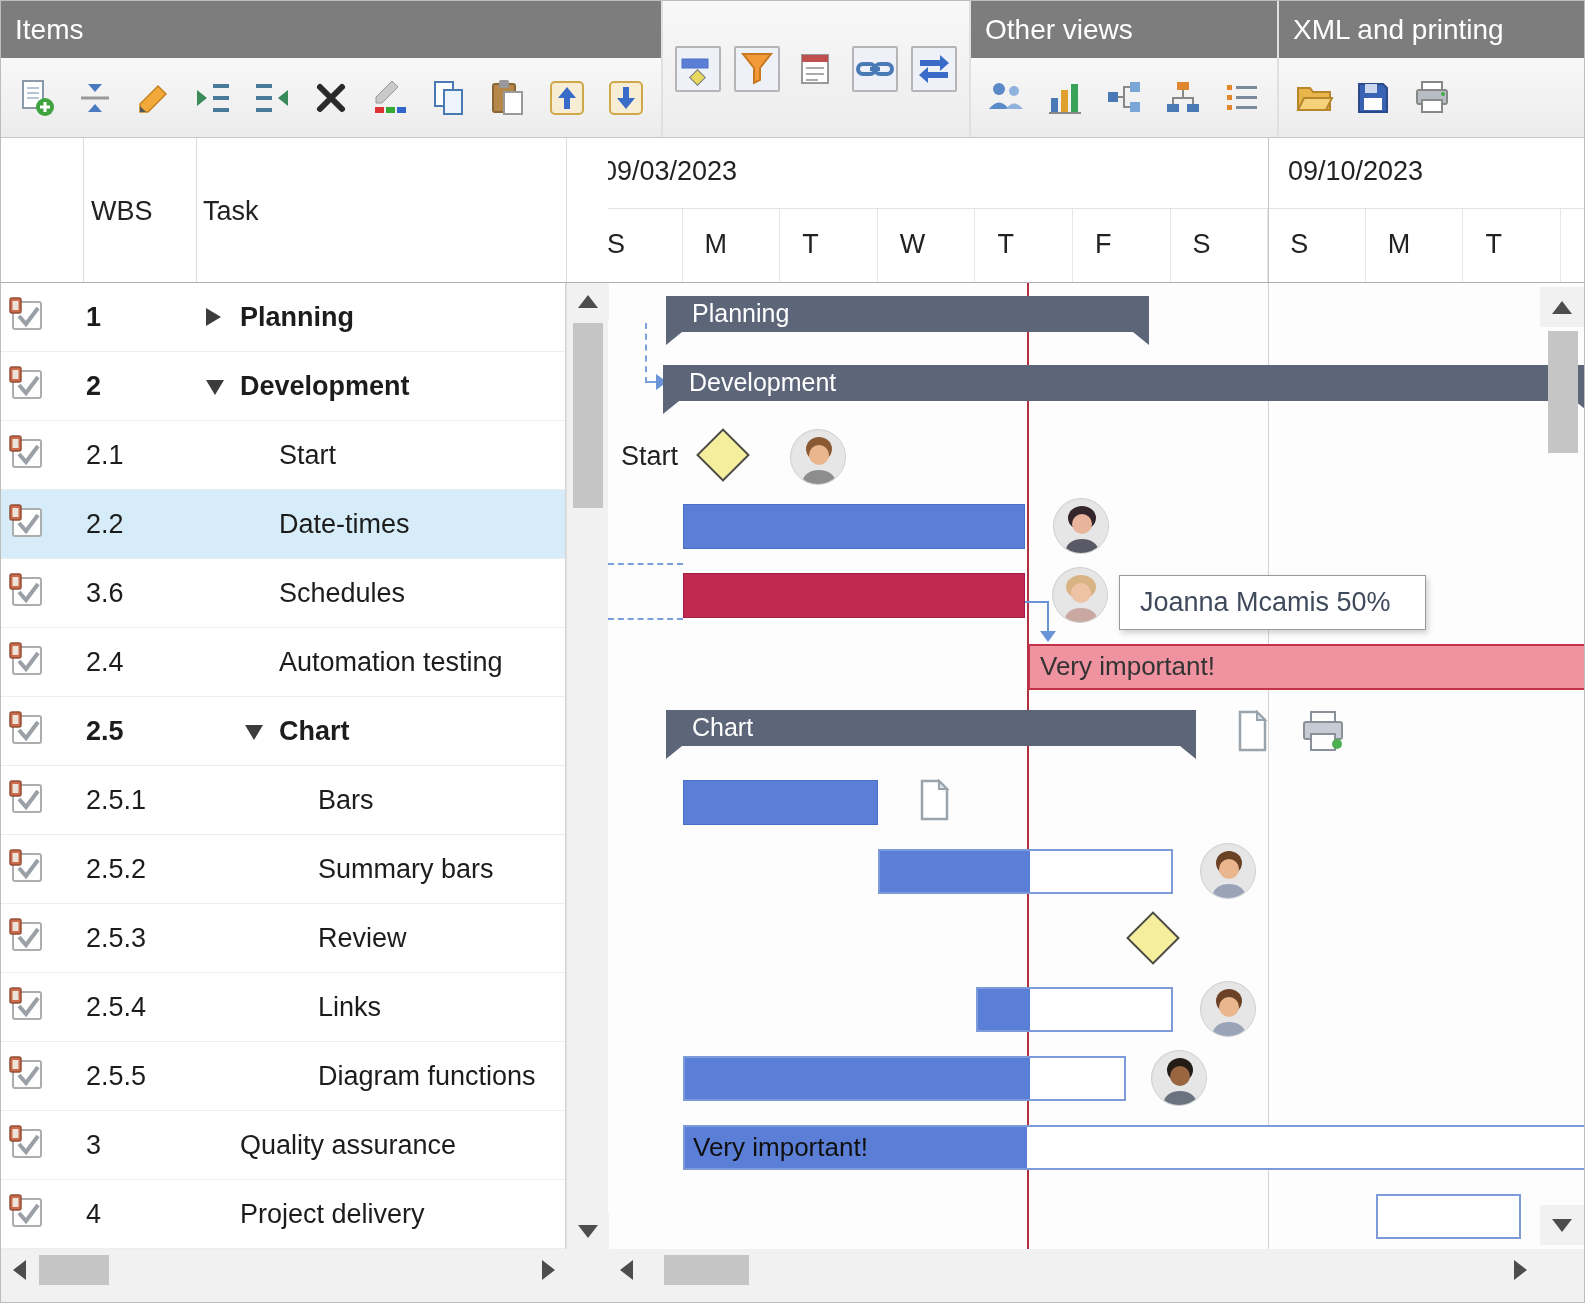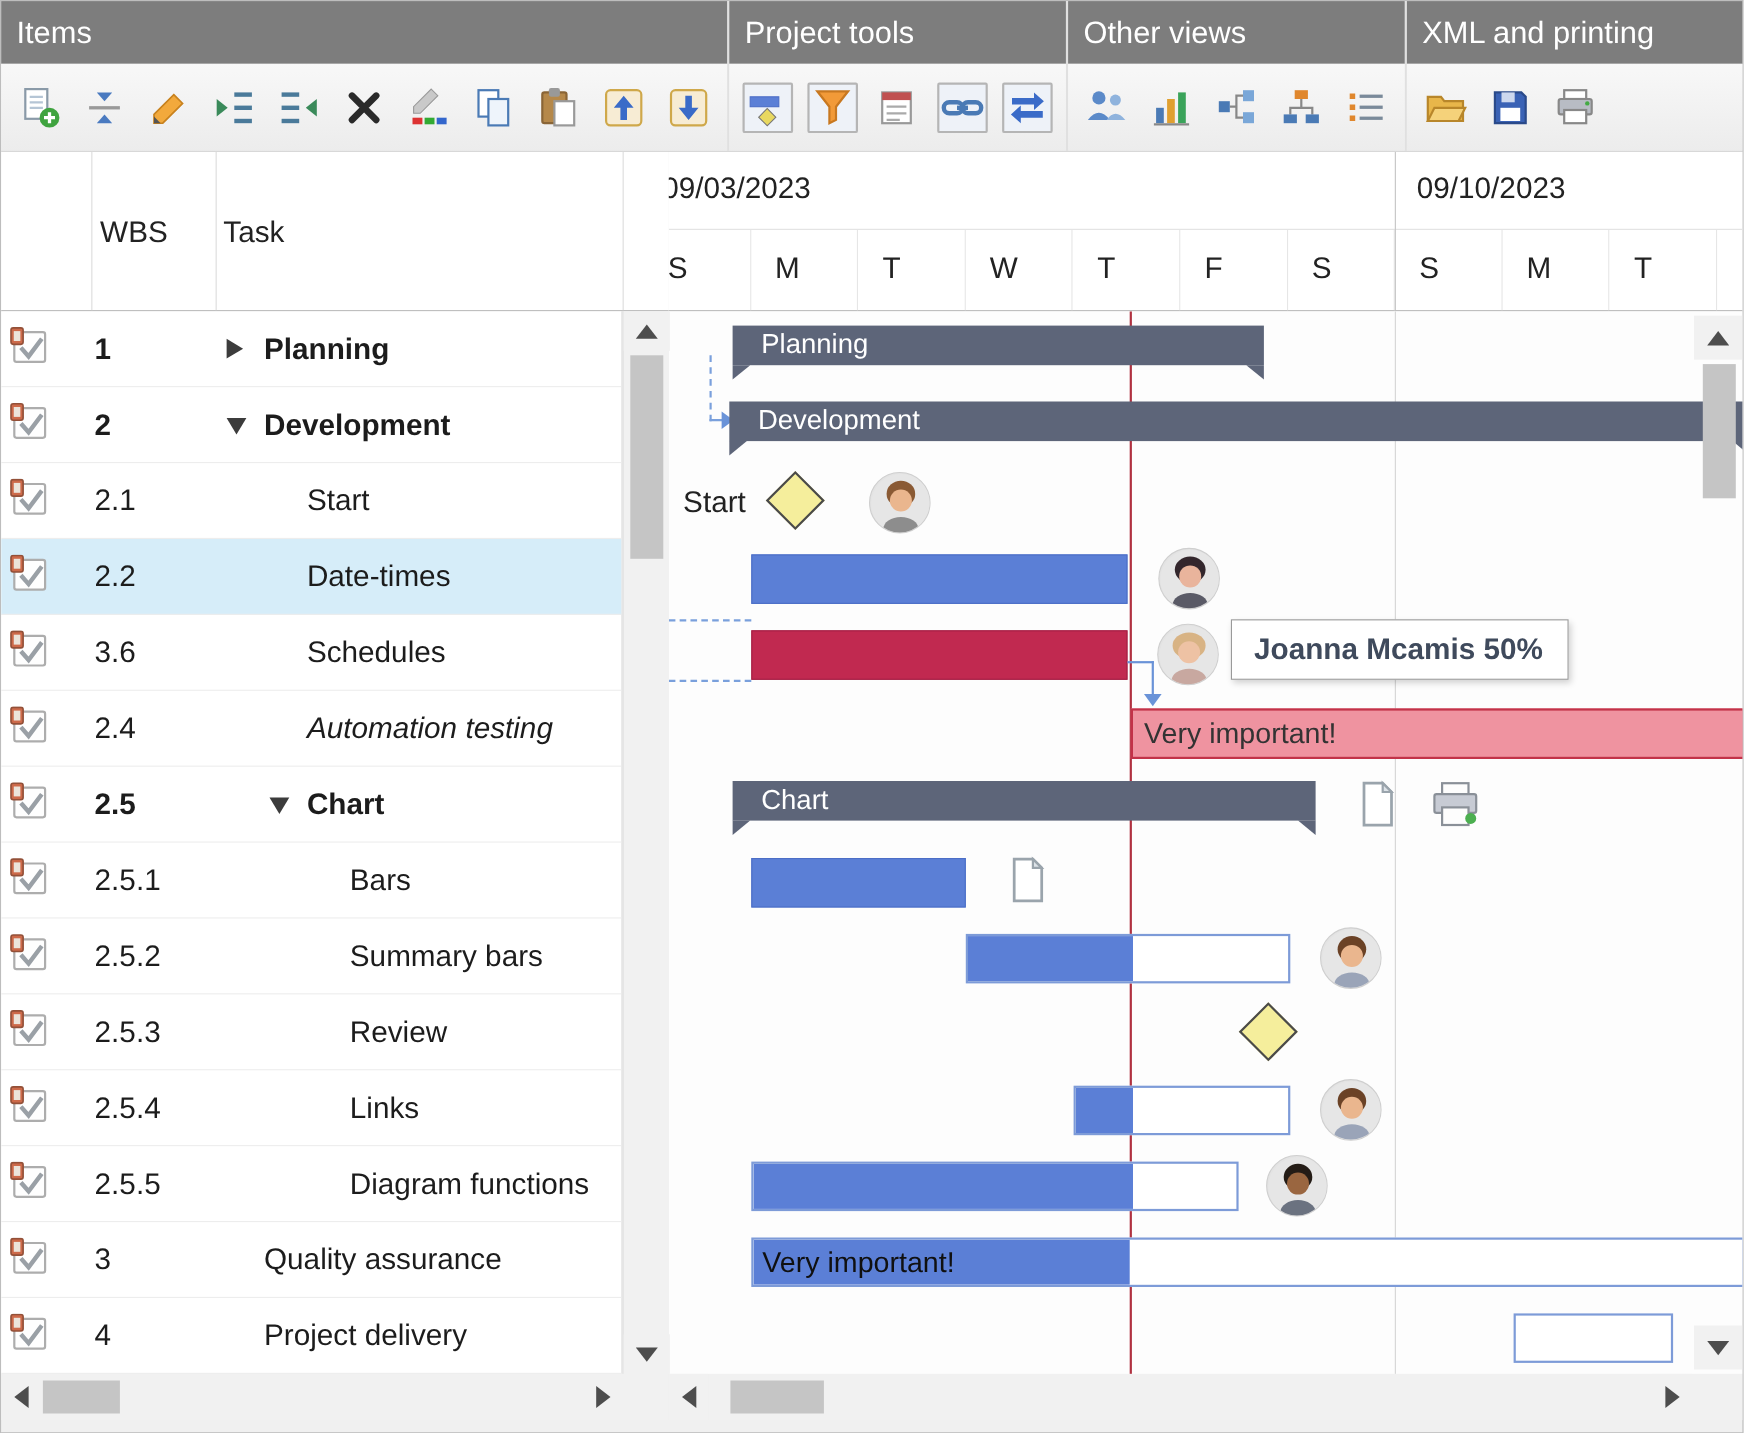--- a/index.html
+++ b/index.html
@@ -148,21 +148,20 @@
         </div>
         <div class="tbi">
           <svg viewBox="0 0 40 40">
             <rect x="4" y="4" width="32" height="32" rx="4" fill="#f7ecd4" stroke="#cfa84a" stroke-width="2"></rect>
             <path d="M20 31l-9-11h6V9h6v11h6z" fill="#3a6bc8"></path>
           </svg>
         </div>
       </div>
   </div>
   <div class="tb-group" style="width:310px">
-    <div class="tb-header">Project tools</div>
     <div class="tb-icons">
         <div class="tbi pressed">
           <svg viewBox="0 0 40 40">
             <rect x="4" y="10" width="26" height="9" fill="#5b7fd6" stroke="#4c6ec6"></rect>
             <rect x="14" y="23" width="11" height="11" fill="#e8d860" stroke="#777" transform="rotate(45 19.5 28.5)"></rect>
           </svg>
         </div>
         <div class="tbi pressed">
           <svg viewBox="0 0 40 40">
             <polygon points="6,5 34,5 23,19 23,31 17,34 17,19" fill="#f29a38" stroke="#c87820" stroke-width="2"></polygon>
@@ -376,21 +375,21 @@
     <div class="grow">
       <div class="cell-chk">
         <span><svg viewBox="0 0 36 36" width="36" height="36">
             <rect x="4" y="5" width="28" height="27" rx="2" fill="#fefefe" stroke="#adadad" stroke-width="2"></rect>
             <path d="M10 19l7 8 12-16" fill="none" stroke="#9aa0a6" stroke-width="4"></path>
             <rect x="1" y="1" width="11" height="15" rx="2" fill="#cd6a4a" stroke="#935038" stroke-width="1.5"></rect>
             <rect x="3.5" y="4" width="6" height="9" fill="#ece4da"></rect>
           </svg></span>
       </div>
       <div class="cell-wbs">2.4</div>
-      <div class="cell-task" style="padding-left: 49px; font-style: italic;">
+      <div class="cell-task" style="padding-left: 49px;">
         <span class="exp"></span>
         <span>Automation testing</span>
       </div>
     </div>
     <div class="grow">
       <div class="cell-chk">
         <span><svg viewBox="0 0 36 36" width="36" height="36">
             <rect x="4" y="5" width="28" height="27" rx="2" fill="#fefefe" stroke="#adadad" stroke-width="2"></rect>
             <path d="M10 19l7 8 12-16" fill="none" stroke="#9aa0a6" stroke-width="4"></path>
             <rect x="1" y="1" width="11" height="15" rx="2" fill="#cd6a4a" stroke="#935038" stroke-width="1.5"></rect>
@@ -535,21 +534,21 @@
         <ellipse cx="28" cy="51" rx="16" ry="11" fill="#5a5a66"></ellipse>
       </svg></div>
     <div class="hdash" style="left: 0px; top: 335px; width: 75px;"></div>
     <div class="gbar crit" style="left: 75px; top: 290px; width: 342px;"></div>
     <div class="avatar" style="left: 444px; top: 284px;"><svg viewBox="0 0 56 56" width="56" height="56">
         <circle cx="28" cy="28" r="27" fill="#e6e6e6"></circle>
         <ellipse cx="28" cy="19" rx="15" ry="12" fill="#d8b384"></ellipse>
         <circle cx="28" cy="25" r="10" fill="#eec2a4"></circle>
         <ellipse cx="28" cy="51" rx="16" ry="11" fill="#c8a8a0"></ellipse>
       </svg></div>
-    <div class="tooltip" style="left: 511px; top: 280px; width: 307px; font-weight: bold;">Joanna Mcamis 50%</div>
+    <div class="tooltip" style="left: 511px; top: 292px; width: 307px;">Joanna Mcamis 50%</div>
     <div class="conn-h" style="left: 417px; top: 318px; width: 24px;"></div>
     <div class="conn-v" style="left: 439px; top: 318px; height: 32px;"></div>
     <div class="arrow-d" style="left: 432px; top: 348px;"></div>
     <div class="alert" style="left: 420px; top: 361px; width: 558px;"><span>Very important!</span></div>
     <div class="summary" style="left: 58px; top: 427px; width: 530px;"><span>Chart</span><i class="tl"></i><i class="tr"></i></div>
     <div class="cicon" style="left: 621px; top: 426px;"><svg viewBox="0 0 44 44" width="44" height="44">
         <path d="M11 3h17l8 8v30H11z" fill="#fff" stroke="#9aa4ac" stroke-width="2.5"></path>
         <path d="M28 3l8 8h-8z" fill="#dde3e8" stroke="#9aa4ac" stroke-width="2"></path>
       </svg></div>
     <div class="cicon" style="left: 691px; top: 425px;"><svg viewBox="0 0 48 48" width="48" height="48">

